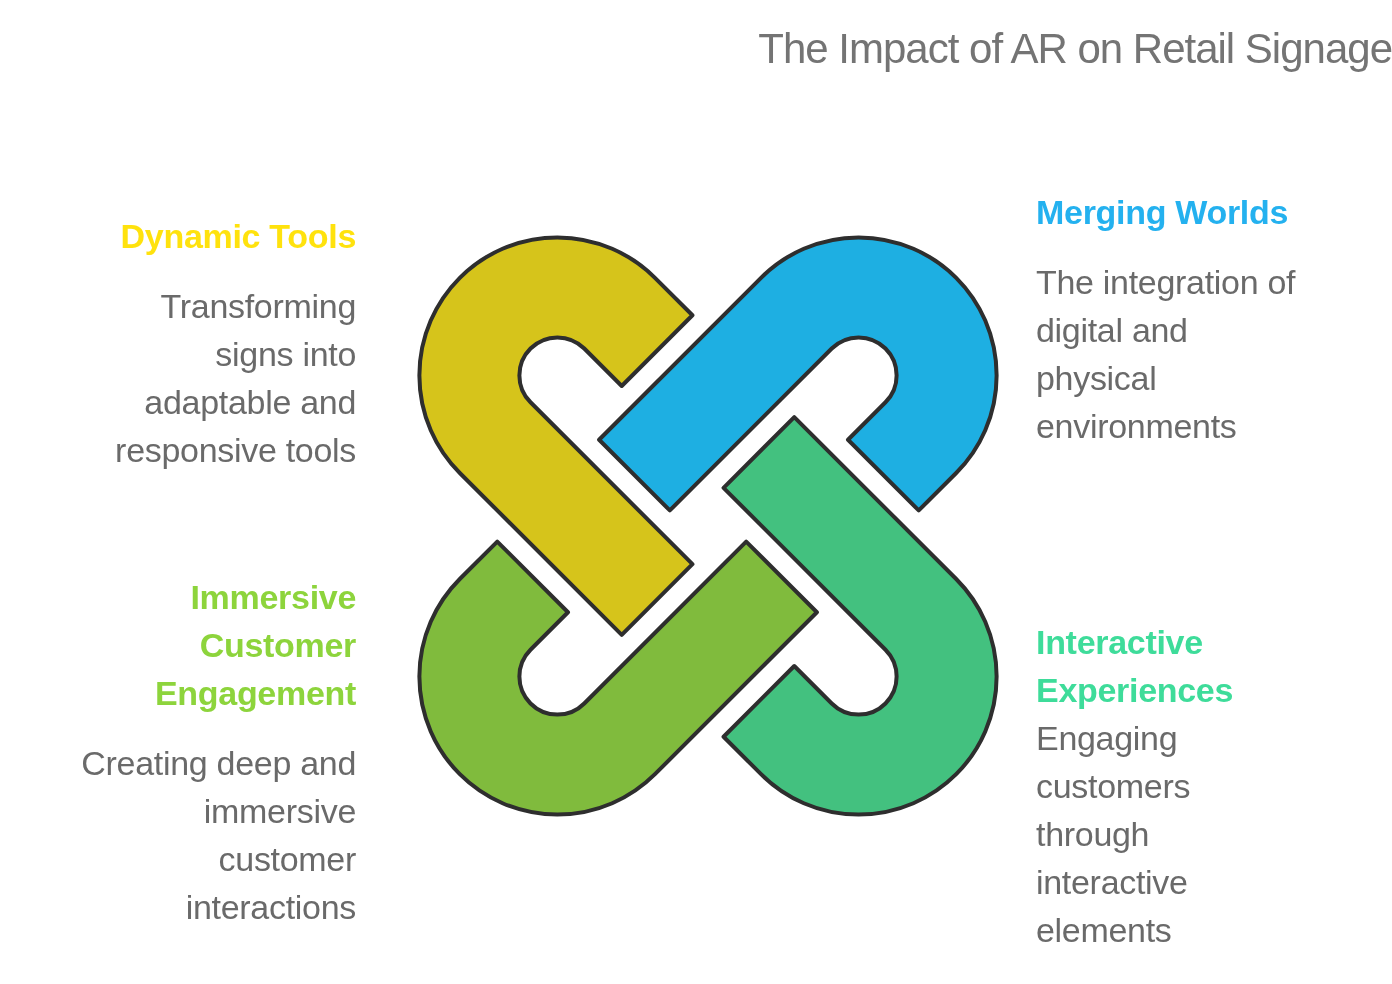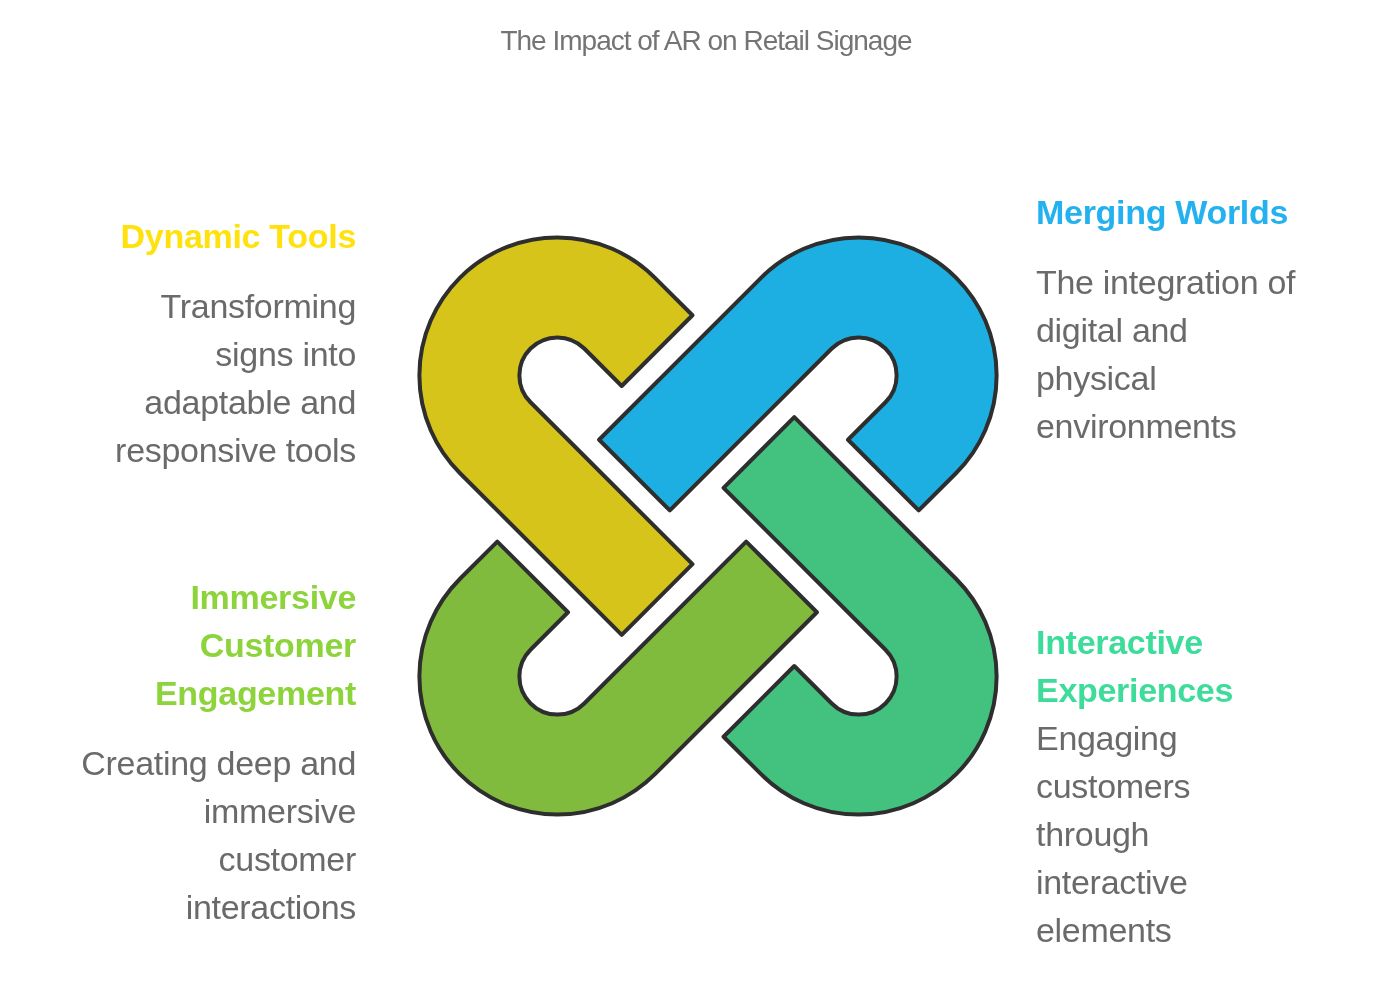--- a/index.html
+++ b/index.html
@@ -9,22 +9,22 @@
     font-family: "Liberation Sans", sans-serif;
     overflow: hidden;
   }
   .stage { position: relative; width: 1392px; height: 984px; }
 
   .page-title {
     position: absolute;
     top: 26px; left: 0; width: 100%;
     box-sizing: border-box;
     padding-left: 20px;
-    text-align: center;
-    font-size: 28px;
+    text-align: right;
+    font-size: 42px;
     font-weight: 400;
     letter-spacing: -1px;
     line-height: 1.1;
     white-space: pre-line;
   }
 
   .block { position: absolute; width: 360px; }
   .block.align-right { text-align: right; }
   .block.align-left  { text-align: left; }
 

